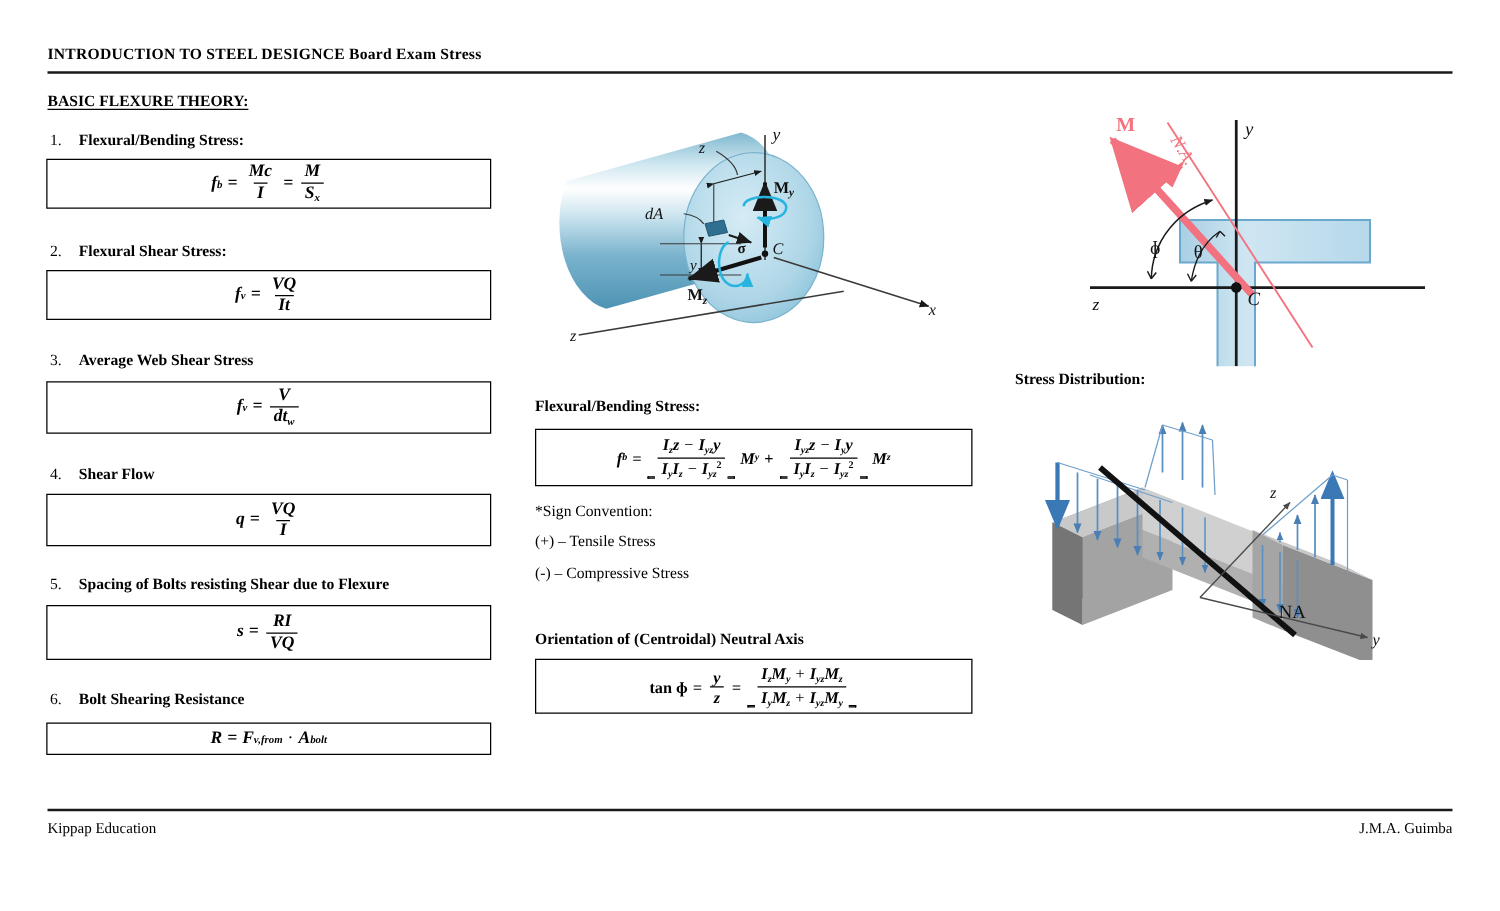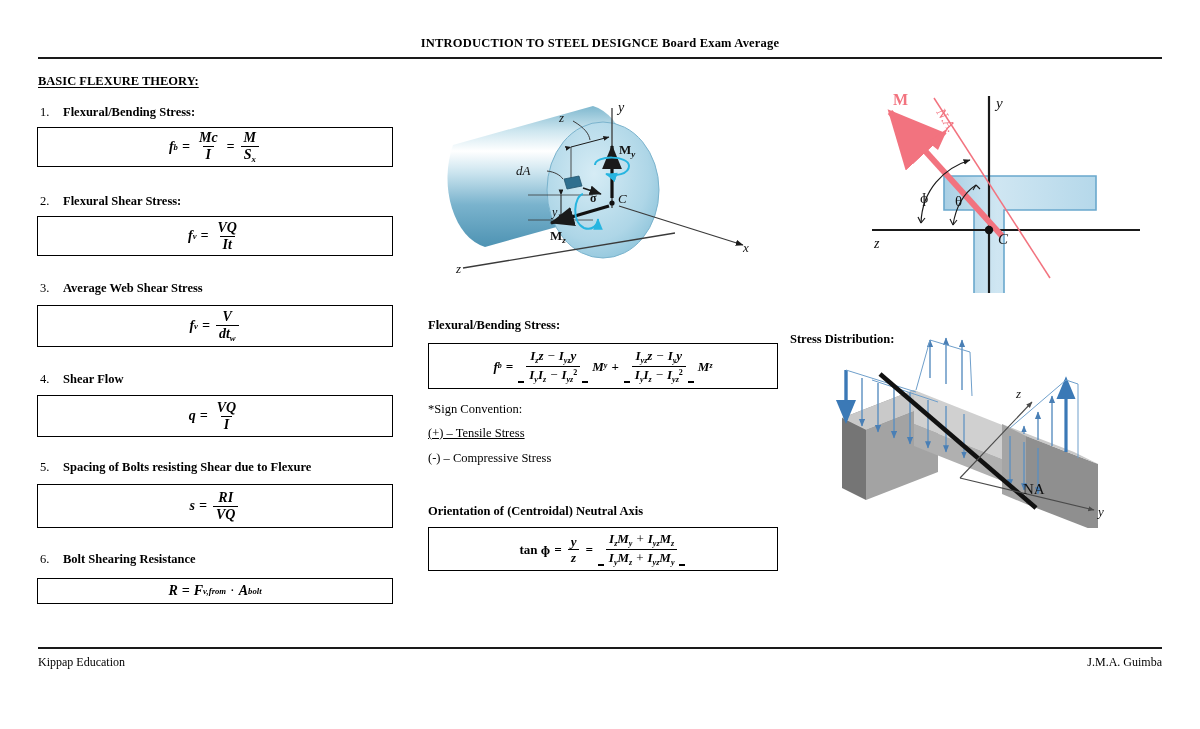--- a/index.html
+++ b/index.html
@@ -19,21 +19,21 @@
     overflow: hidden;
   }
 
   
   .hdr-row {
     position: absolute;
     left: 38px;
     top: 36px;
     width: 1124px;
     display: flex;
-    justify-content: center;
+    justify-content: flex-start;
     align-items: baseline;
     font-family: "Liberation Serif", serif;
     font-weight: bold;
     font-size: 12.5px;
     letter-spacing: .2px;
   }
   .hdr-rule {
     position: absolute;
     left: 38px;
     top: 57px;
@@ -158,21 +158,21 @@
   
   .fig { position: absolute; }
 </style>
 </head>
 <body>
 
 <div id="page">
 
   <div class="hdr-row">
     <span>INTRODUCTION TO STEEL DESIGN</span>
-    <span>CE Board Exam Average</span>
+    <span>CE Board Exam Stress</span>
   </div>
   <div class="hdr-rule"></div>
 
   <div class="sec-title" style="left:38px; top:74px;">BASIC FLEXURE THEORY:</div>
 
   <div class="item-num" style="left:40px; top:105px;">1.</div>
   <div class="item-label" style="left:63px; top:105px;">Flexural/Bending Stress:</div>
   <div class="fbox" style="left:37px; top:127px; width:356px; height:40px;">
     <span class="eq">
       <span class="it">f</span>
@@ -360,21 +360,21 @@
           <span class="den"><span class="it">I</span><sub class="s">y</sub><span class="it">I</span><sub class="s">z</sub><span class="opn">−</span><span class="it">I</span><sub class="s">yz</sub><sup class="s">2</sup></span>
         </span>
         <span class="br"></span>
       </span>
       <span class="it" style="margin-left:3px;">M</span>
         <sub class="s">z</sub>
     </span>
   </div>
 
   <div class="ptext" style="left:428px; top:402px;">*Sign Convention:</div>
-  <div class="ptext" style="left:428px; top:426px;text-decoration:underline;">(+) – Tensile Stress</div>
+  <div class="ptext" style="left:428px; top:426px;">(+) – Tensile Stress</div>
   <div class="ptext" style="left:428px; top:451px;">(-) – Compressive Stress</div>
 
   <div class="ptext bold" style="left:428px; top:504px;">Orientation of (Centroidal) Neutral Axis</div>
 
   <div class="fbox" style="left:428px; top:527px; width:350px; height:44px;">
     <span class="eq" style="font-size:13px;">
       <span style="font-weight:bold;">tan&nbsp;</span>
         <span style="font-weight:bold;">ɸ</span>
       <span class="op">=</span>
       <span class="frac">
@@ -436,21 +436,21 @@
       <text x="41" y="27" font-family="Liberation Serif, serif" font-size="16" font-weight="bold" fill="#f2737f">M</text>
       <text x="84" y="34" font-family="Liberation Serif, serif" font-size="14" font-style="italic" fill="#f2737f" transform="rotate(58 84 34)">N.A.</text>
       <text x="144" y="30" font-family="Liberation Serif, serif" font-size="15" font-style="italic" fill="#111">y</text>
       <text x="22" y="170" font-family="Liberation Serif, serif" font-size="14" font-style="italic" fill="#111">z</text>
       <text x="68" y="125" font-family="Liberation Serif, serif" font-size="15" fill="#111">ɸ</text>
       <text x="103" y="128" font-family="Liberation Serif, serif" font-size="15" fill="#111">θ</text>
       <text x="146" y="166" font-family="Liberation Serif, serif" font-size="15" font-style="italic" fill="#111">C</text>
     </svg>
   </div>
 
-  <div class="ptext bold" style="left:790px; top:296px;margin-top:36px;">Stress Distribution:</div>
+  <div class="ptext bold" style="left:812px; top:296px;">Stress Distribution:</div>
 
   <div class="fig" style="left:820px; top:318px;">
     <svg width="360" height="210" viewBox="0 0 360 210">
       <defs>
         <marker id="aBlue" markerWidth="7" markerHeight="7" refX="5.2" refY="2.3" orient="auto">
           <path d="M0,0 L5.6,2.3 L0,4.6 z" fill="#4a7fb5"></path>
         </marker>
         <marker id="aBlueThick" markerWidth="9" markerHeight="9" refX="6" refY="3" orient="auto">
           <path d="M0,0 L7.2,3 L0,6 z" fill="#3b79b6"></path>
         </marker>

